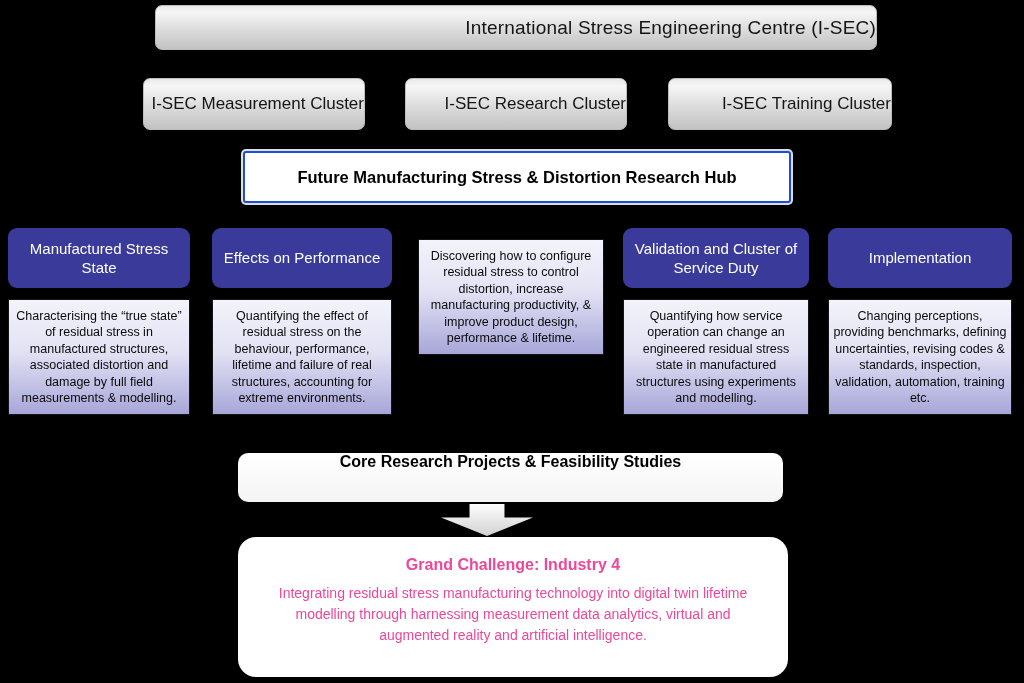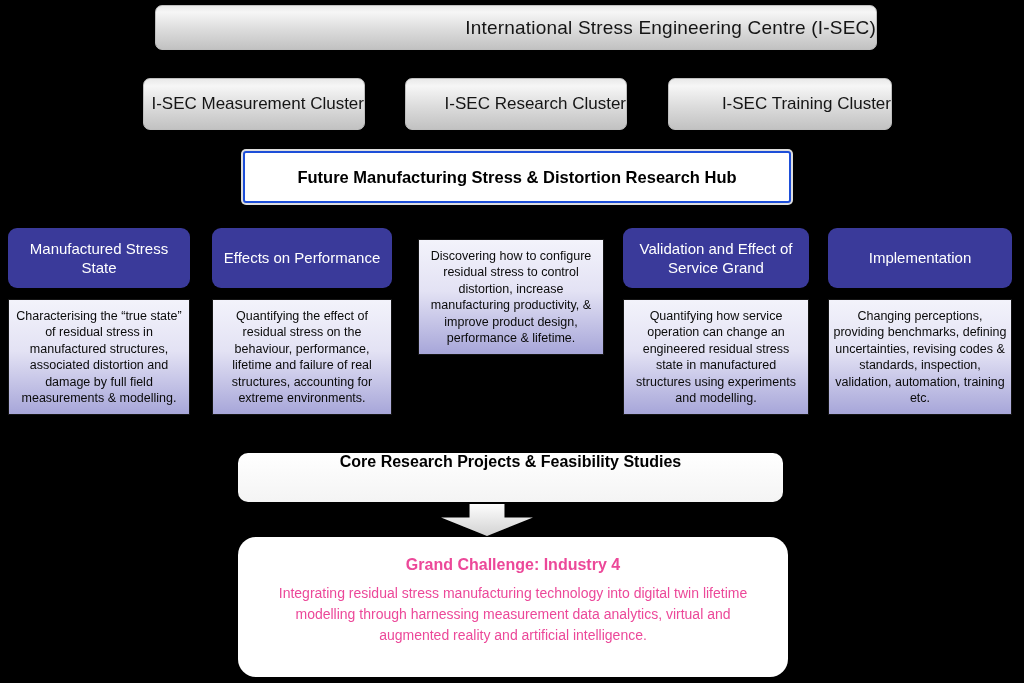--- a/index.html
+++ b/index.html
@@ -120,21 +120,21 @@
   </div>
 
   <div class="theme-col col-3">
     <div class="theme-desc">
       <span>Discovering how to configure residual stress to control distortion, increase manufacturing productivity, &amp; improve product design, performance &amp; lifetime.</span>
     </div>
   </div>
 
   <div class="theme-col col-4">
     <div class="theme-header">
-      <span>Validation and Effect of Service Grand</span>
+      <span>Validation and Cluster of Service Duty</span>
     </div>
     <div class="theme-desc">
       <span>Quantifying how service operation can change an engineered residual stress state in manufactured structures using experiments and modelling.</span>
     </div>
   </div>
 
   <div class="theme-col col-5">
     <div class="theme-header">
       <span>Implementation</span>
     </div>

